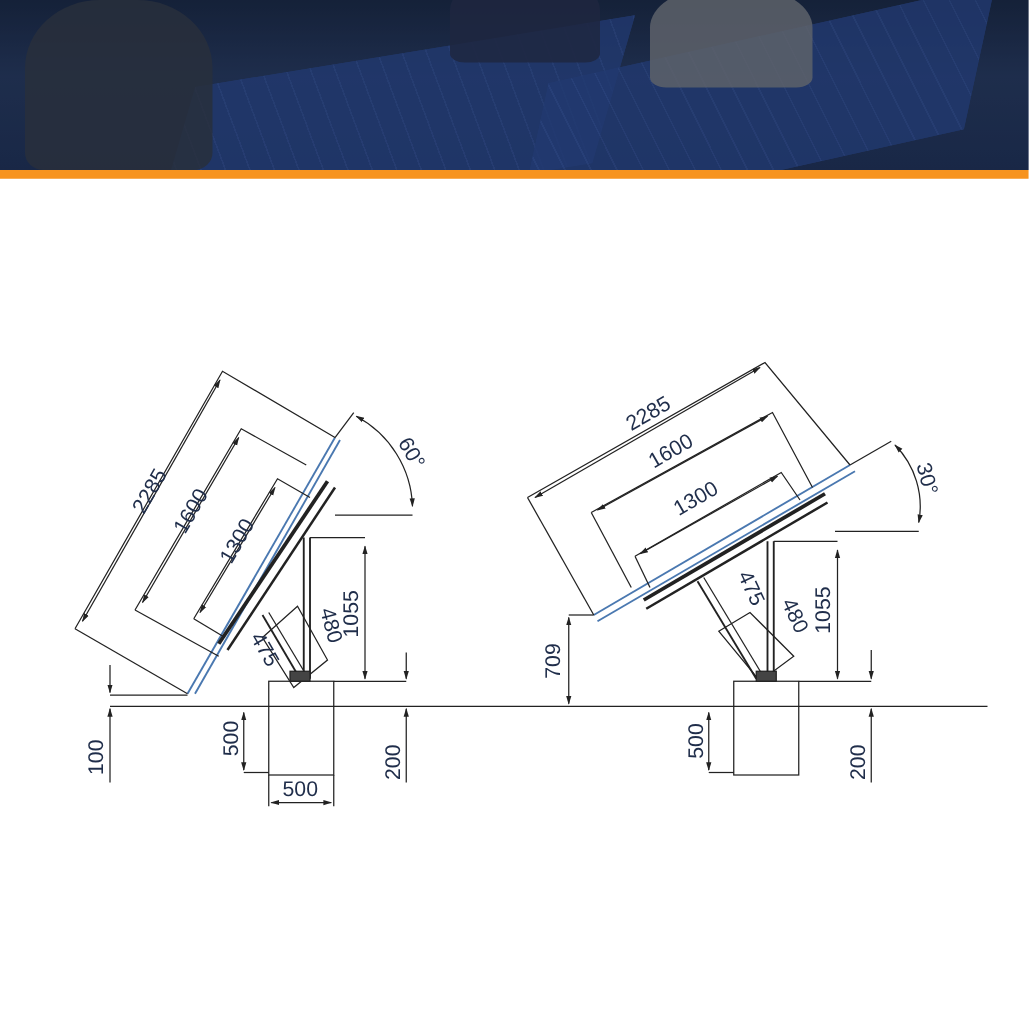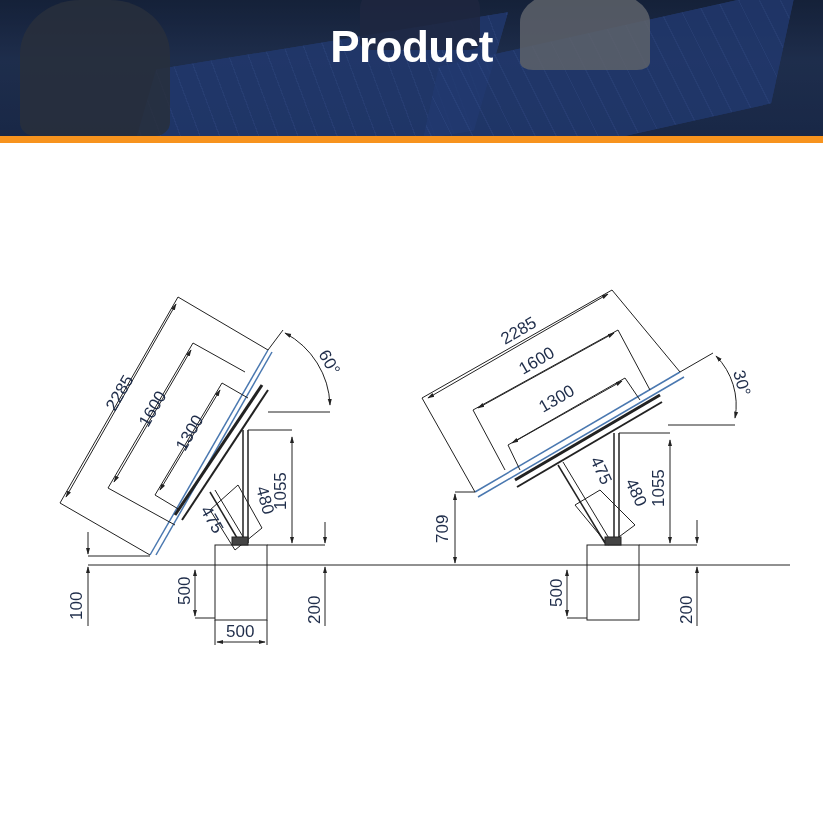--- a/index.html
+++ b/index.html
@@ -19,21 +19,20 @@
 </head>
 <body>
 
 <div class="banner">
   <div class="panel" style="left:150px;top:40px;width:330px;height:120px;transform:skewX(-25deg) rotate(-10deg);"></div>
   <div class="panel" style="left:440px;top:25px;width:330px;height:120px;transform:skewX(-25deg) rotate(-14deg);"></div>
   <div class="person" style="left:20px;top:0px;width:150px;height:136px;"></div>
   <div class="person" style="left:360px;top:-20px;width:120px;height:70px;background:#2a3350;"></div>
   <div class="person" style="left:520px;top:-10px;width:130px;height:80px;background:#8b8d90;"></div>
   <div class="shade"></div>
-  <div class="title t1">Product</div>
 </div>
 <div class="stripe"></div>
 
 <svg class="drawing" viewBox="0 143 823 680" xmlns="http://www.w3.org/2000/svg">
   <defs>
     <marker id="ar" viewBox="0 0 10 10" refX="9" refY="5" markerWidth="7" markerHeight="7" orient="auto-start-reverse">
       <path d="M0,2 L10,5 L0,8 z" fill="#222"></path>
     </marker>
   </defs>
   <g stroke="#222" stroke-width="1" fill="none">

